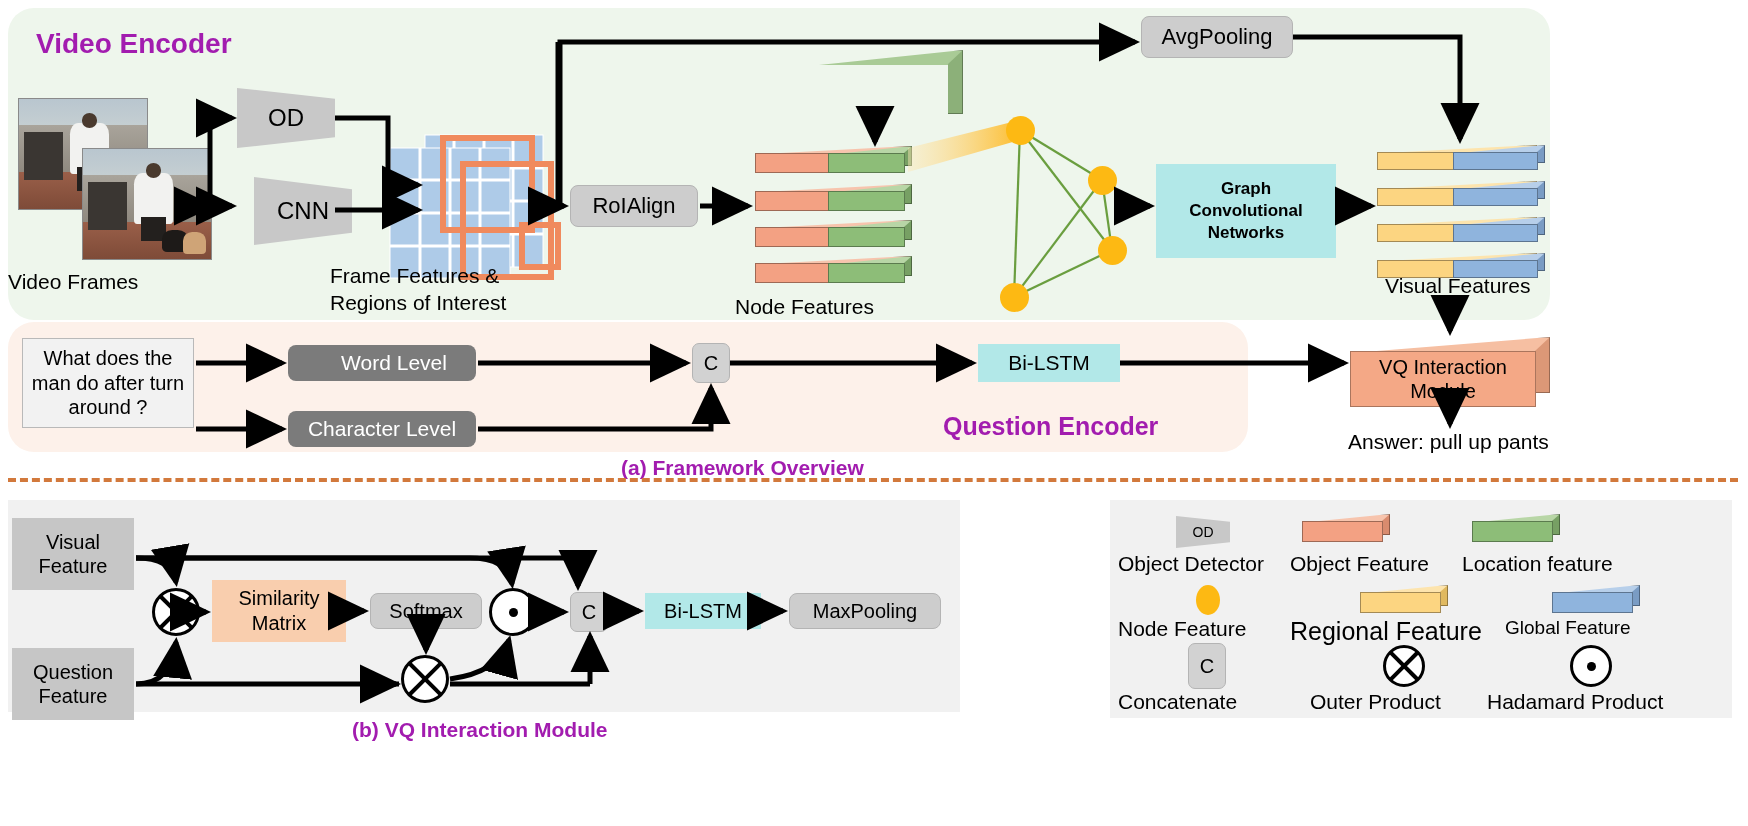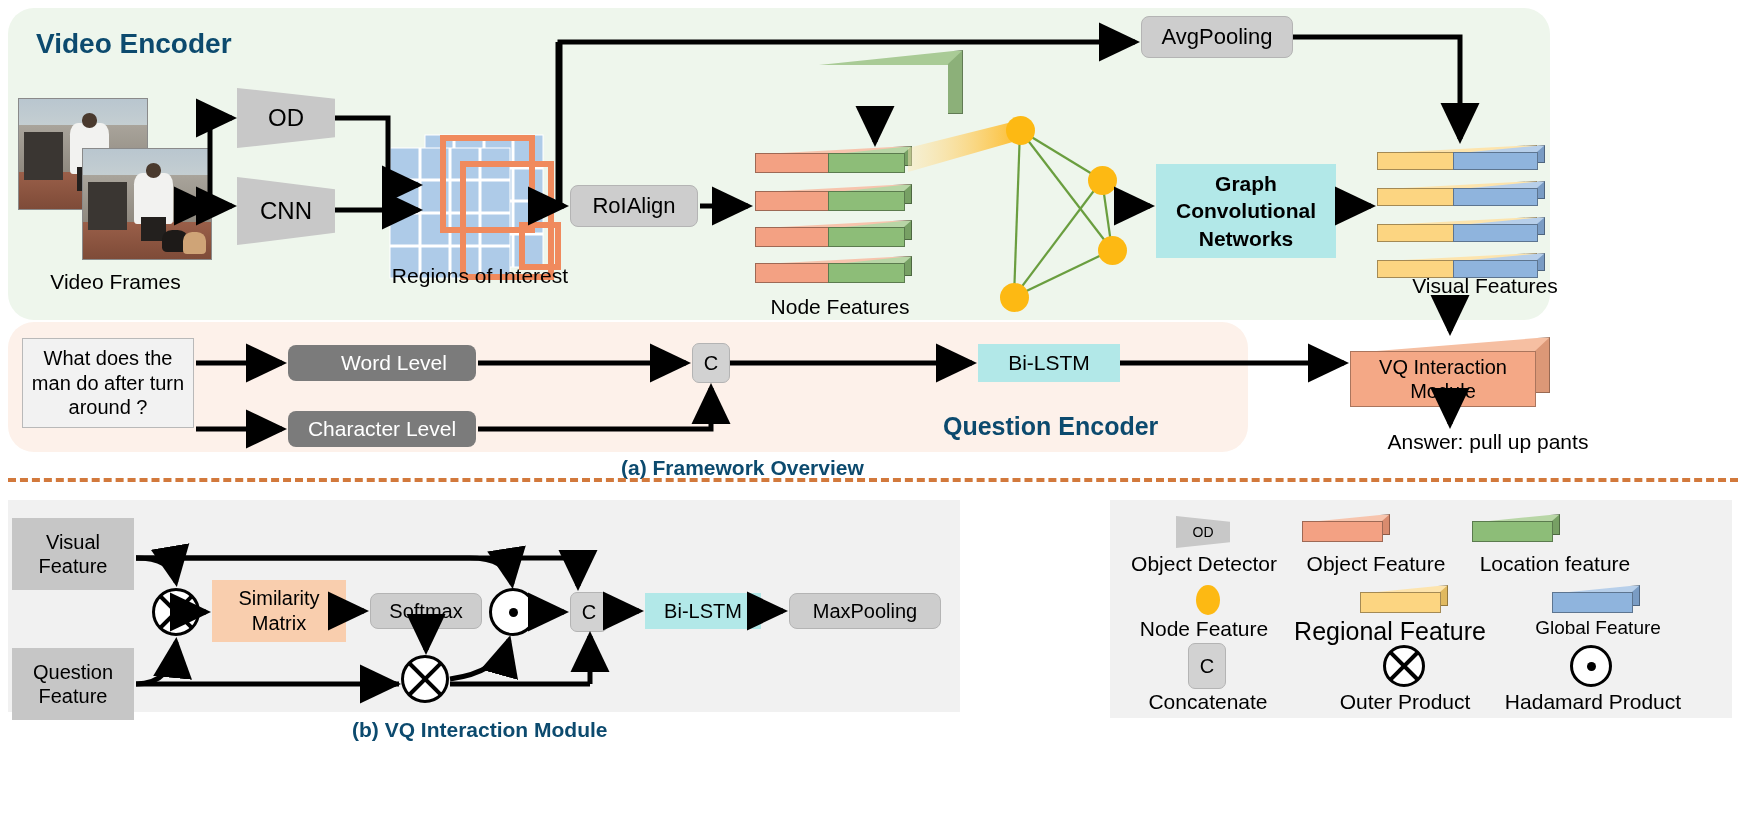--- a/index.html
+++ b/index.html
@@ -33,27 +33,27 @@
     background: #f1f1f1;
   }
   .panel-legend {
     left: 1110px; top: 500px; width: 622px; height: 218px;
     background: #f1f1f1;
   }
 
   
   .title-strong {
     font-weight: bold;
-    color: #0c4a6e;
+    color: #a21caf;
     white-space: nowrap;
   }
   .plain-label {
     color: #000;
     white-space: nowrap;
-    text-align: center;
+    text-align: left;
   }
 
   
   .box-grey {
     background: #cdcdcd;
     border: 1px solid #b4b4b4;
     border-radius: 8px;
     display: flex; align-items: center; justify-content: center;
     color: #000;
     text-align: center;
@@ -220,21 +220,21 @@
       <div class="vf-head"></div>
     <div class="vf-legs"></div>
       <div class="vf-dog"></div>
       <div class="vf-dog2"></div>
   </div>
   <div class="abs plain-label" style="left:8px; top:270px; width:215px; font-size:21px;">Video Frames</div>
 
   <div class="abs trap" style="left:237px; top:88px; width:98px; height:60px; font-size:24px;">
     <span>OD</span>
   </div>
-  <div class="abs trap" style="left:237px; top:177px; width:98px; height:68px; font-size:24px;">
+  <div class="abs trap" style="left:254px; top:177px; width:98px; height:68px; font-size:24px;">
     <span>CNN</span>
   </div>
 
   <svg class="overlay" width="1748" height="826">
 
     <g>
       <rect x="425" y="135" width="118" height="132" fill="#aecbe8" stroke="#ffffff"></rect>
       <g stroke="#ffffff" stroke-width="3">
         <line x1="425" y1="168" x2="543" y2="168"></line>
         <line x1="425" y1="201" x2="543" y2="201"></line>
@@ -256,20 +256,21 @@
         <line x1="480" y1="148" x2="480" y2="278"></line>
       </g>
     </g>
 
     <rect x="443" y="138" width="89" height="92" fill="none" stroke="#f08a5d" stroke-width="6"></rect>
     <rect x="463" y="164" width="88" height="113" fill="none" stroke="#f08a5d" stroke-width="6"></rect>
     <rect x="522" y="225" width="36" height="42" fill="none" stroke="#f08a5d" stroke-width="6"></rect>
   </svg>
 
   <div class="abs plain-label" style="left:330px; top:262px; width:300px; font-size:21px; line-height:1.3;">
+    <div>Frame Features &amp;</div>
     <div>Regions of Interest</div>
   </div>
 
   <div class="abs box-grey" style="left:570px; top:185px; width:128px; height:42px; font-size:22px;">
     <span>RoIAlign</span>
   </div>
 
   <div class="box3d" style="left:805px; top:50px; width:158px; height:78px;">
     <div class="b-top" style="background:#a9cb96;"></div>
     <div class="b-side" style="background:#8cb079;"></div>
@@ -340,21 +341,21 @@
   </svg>
   <div class="node" style="left:1006px; top:116px; width:29px; height:29px;"></div>
   <div class="node" style="left:1088px; top:166px; width:29px; height:29px;"></div>
   <div class="node" style="left:1098px; top:236px; width:29px; height:29px;"></div>
   <div class="node" style="left:1000px; top:283px; width:29px; height:29px;"></div>
 
   <div class="abs box-grey" style="left:1141px; top:16px; width:152px; height:42px; font-size:22px;">
     <span>AvgPooling</span>
   </div>
 
-  <div class="abs box-cyan bold" style="left:1156px; top:164px; width:180px; height:94px; font-size:21px; line-height:1.3;">
+  <div class="abs box-cyan bold" style="left:1156px; top:164px; width:180px; height:94px; font-size:17px; line-height:1.3;">
     <div>
       <div>Graph</div>
       <div>Convolutional</div>
       <div>Networks</div>
     </div>
   </div>
 
   <div class="bar3d" style="left:1377px; top:145px; width:160px; height:25px;">
     <div class="top" style="background:#fde4ad;"></div>
       <div class="side" style="background:#e0b960;"></div>

